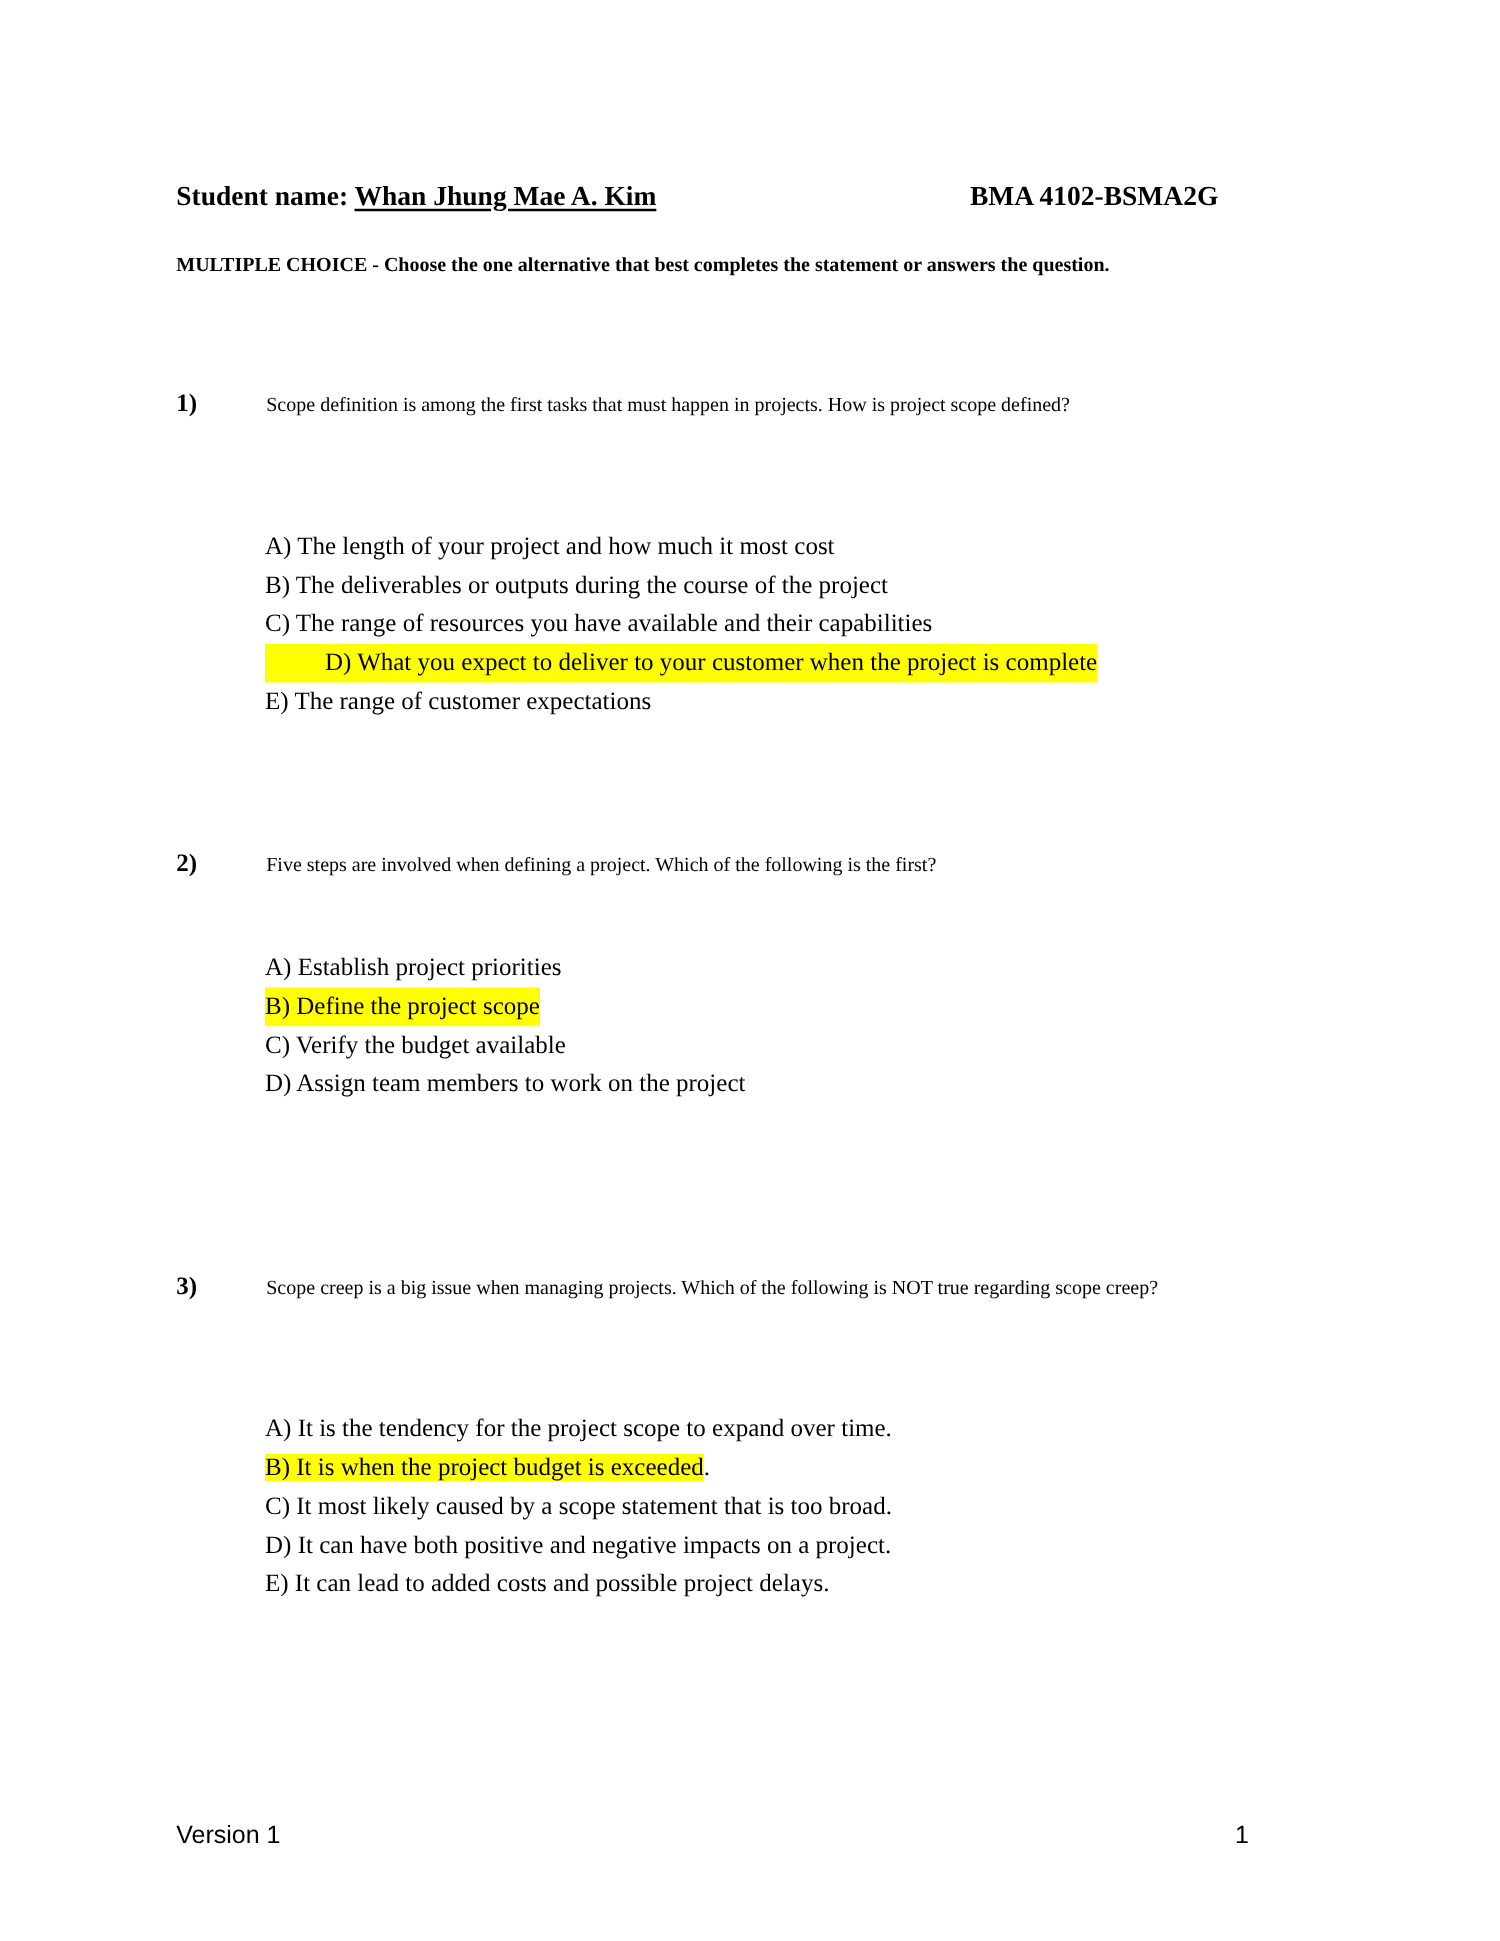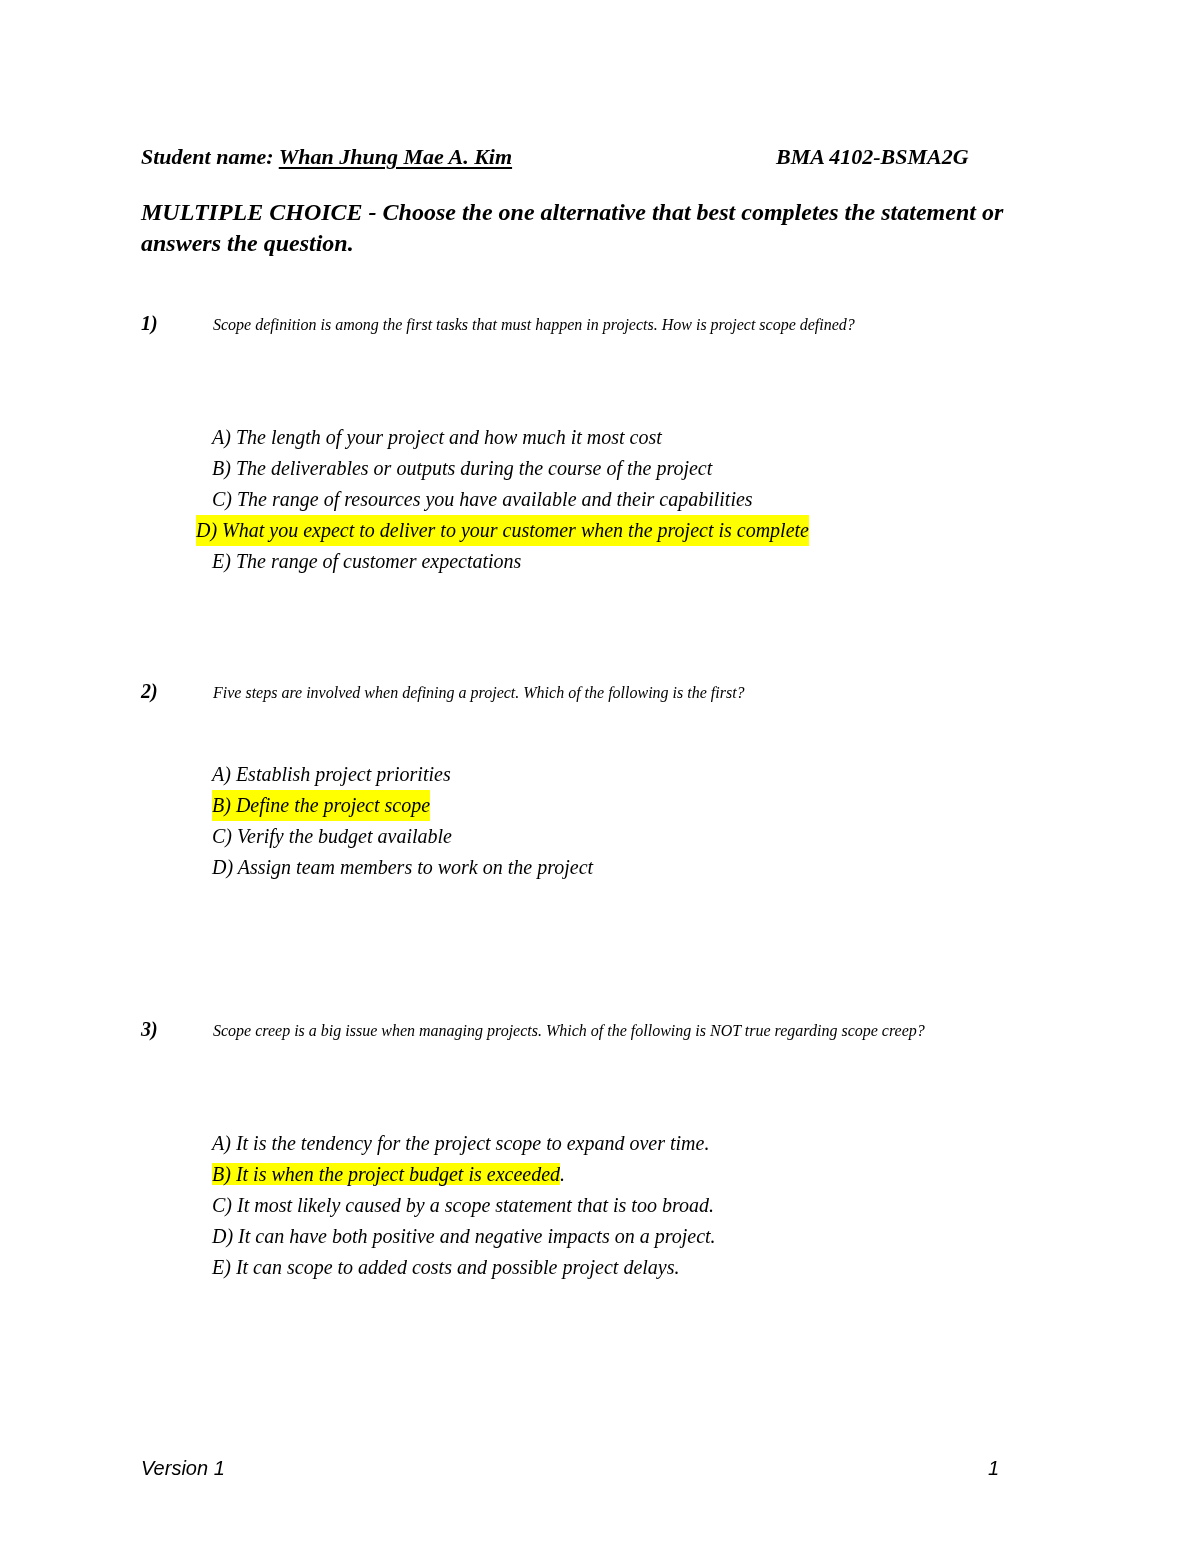--- a/index.html
+++ b/index.html
@@ -1,23 +1,23 @@
 <!DOCTYPE html>
 <html><head>
 <meta charset="utf-8">
 <style>
   html, body { margin: 0; padding: 0; background: #ffffff; }
   body { width: 1200px; height: 1553px; position: relative; overflow: hidden; color: #000; }
-  .page { position: absolute; left: 0; top: 0; width: 952px; height: 1553px; background: #fff; font-style: italic; }
+  .page { position: absolute; left: 0; top: 0; width: 952px; height: 1553px; background: #fff; }
   .serif { font-family: "Liberation Serif", "DejaVu Serif", serif; }
   .sans { font-family: "Liberation Sans", "DejaVu Sans", sans-serif; }
   .abs { position: absolute; white-space: nowrap; }
   .header-line { font-size: 22px; font-weight: bold; }
   .header-line .name { text-decoration: underline; text-decoration-thickness: 2px; text-underline-offset: 3px; }
-  .instructions { font-size: 24px; font-weight: bold; line-height: 31px; width: 900px; white-space: normal; }
+  .instructions { font-size: 16px; font-weight: bold; line-height: 31px; width: 900px; white-space: normal; }
   .qnum { font-size: 20px; font-weight: bold; }
   .qtext { font-size: 16px; line-height: 32px; white-space: normal; width: 900px; text-indent: 72px; }
   .opt { font-size: 20px; line-height: 31px; }
   .hl { background: #ffff00; }
   .footer { font-size: 20px; }
 </style>
 </head>
 <body>
 
 <div class="page">
@@ -30,38 +30,38 @@
 
   <div class="abs serif instructions" style="left:141px; top:197px;">MULTIPLE CHOICE - Choose the one alternative that best completes the statement or answers the question.</div>
 
   <div class="abs serif" style="left:141px; top:309px;">
     <span class="abs qnum" style="left:0; top:3px;">1)</span>
     <div class="qtext">Scope definition is among the first tasks that must happen in projects. How is project scope defined?</div>
   </div>
   <div class="abs serif opt" style="left:212px; top:422px;">A) The length of your project and how much it most cost</div>
   <div class="abs serif opt" style="left:212px; top:453px;">B) The deliverables or outputs during the course of the project</div>
   <div class="abs serif opt" style="left:212px; top:484px;">C) The range of resources you have available and their capabilities</div>
-  <div class="abs serif opt hl" style="left:196px; top:515px;">D) What you expect to deliver to your customer when the project is complete</div>
+  <div class="abs serif opt hl" style="left:212px; top:515px;padding-left:48px;">D) What you expect to deliver to your customer when the project is complete</div>
   <div class="abs serif opt" style="left:212px; top:546px;">E) The range of customer expectations</div>
 
   <div class="abs serif" style="left:141px; top:677px;">
     <span class="abs qnum" style="left:0; top:3px;">2)</span>
     <div class="qtext">Five steps are involved when defining a project. Which of the following is the first?</div>
   </div>
   <div class="abs serif opt" style="left:212px; top:759px;">A) Establish project priorities</div>
   <div class="abs serif opt hl" style="left:212px; top:790px;">B) Define the project scope</div>
   <div class="abs serif opt" style="left:212px; top:821px;">C) Verify the budget available</div>
   <div class="abs serif opt" style="left:212px; top:852px;">D) Assign team members to work on the project</div>
 
   <div class="abs serif" style="left:141px; top:1015px;">
     <span class="abs qnum" style="left:0; top:3px;">3)</span>
     <div class="qtext">Scope creep is a big issue when managing projects. Which of the following is NOT true regarding scope creep?</div>
   </div>
   <div class="abs serif opt" style="left:212px; top:1128px;">A) It is the tendency for the project scope to expand over time.</div>
   <div class="abs serif opt" style="left:212px; top:1159px;"><span class="hl">B) It is when the project budget is exceeded</span><span>.</span></div>
   <div class="abs serif opt" style="left:212px; top:1190px;">C) It most likely caused by a scope statement that is too broad.</div>
   <div class="abs serif opt" style="left:212px; top:1221px;">D) It can have both positive and negative impacts on a project.</div>
-  <div class="abs serif opt" style="left:212px; top:1252px;">E) It can scope to added costs and possible project delays.</div>
+  <div class="abs serif opt" style="left:212px; top:1252px;">E) It can lead to added costs and possible project delays.</div>
 
   <div class="abs sans footer" style="left:141px; top:1457px;">Version 1</div>
   <div class="abs sans footer" style="left:988px; top:1457px;">1</div>
 
 </div>
 
 </body></html>

